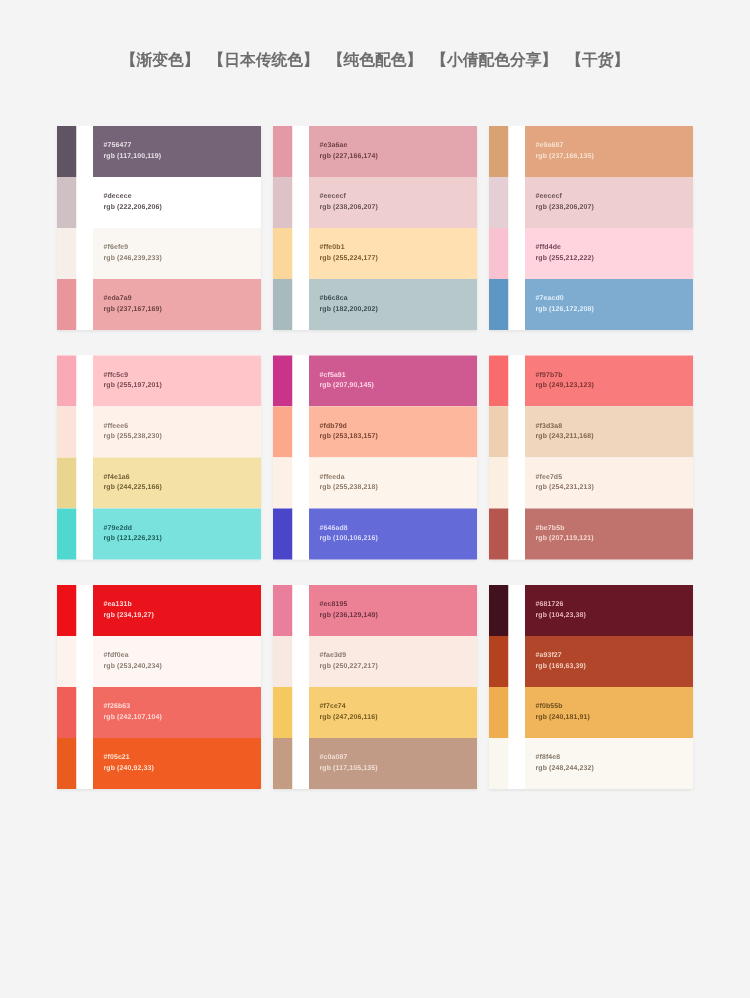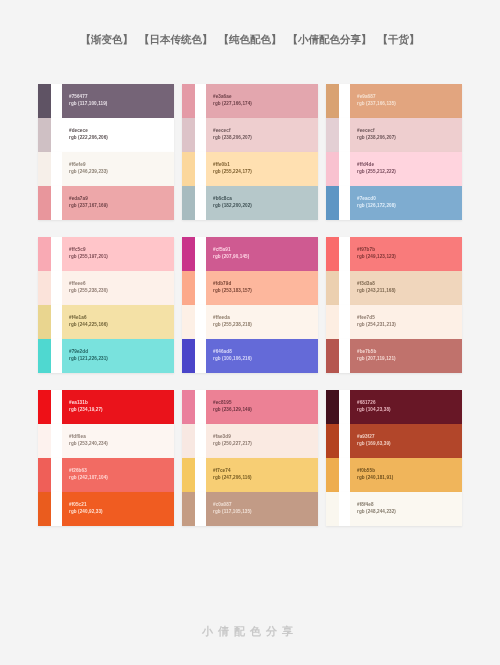--- a/index.html
+++ b/index.html
@@ -390,17 +390,14 @@
             <div class="gap"></div>
             <div class="swatch" style="background: rgb(251, 248, 241);">
               <div class="hex" style="color: rgb(131, 121, 106);">#f8f4e8</div>
               <div class="rgb" style="color: rgb(131, 121, 106);">rgb (248,244,232)</div>
             </div>
           </div>
         </div>
       </div>
     </div>
 
-  <div class="footer">
-    <span class="footer-text">小倩配色分享</span>
-  </div>
 
 </div>
 
 </body></html>

